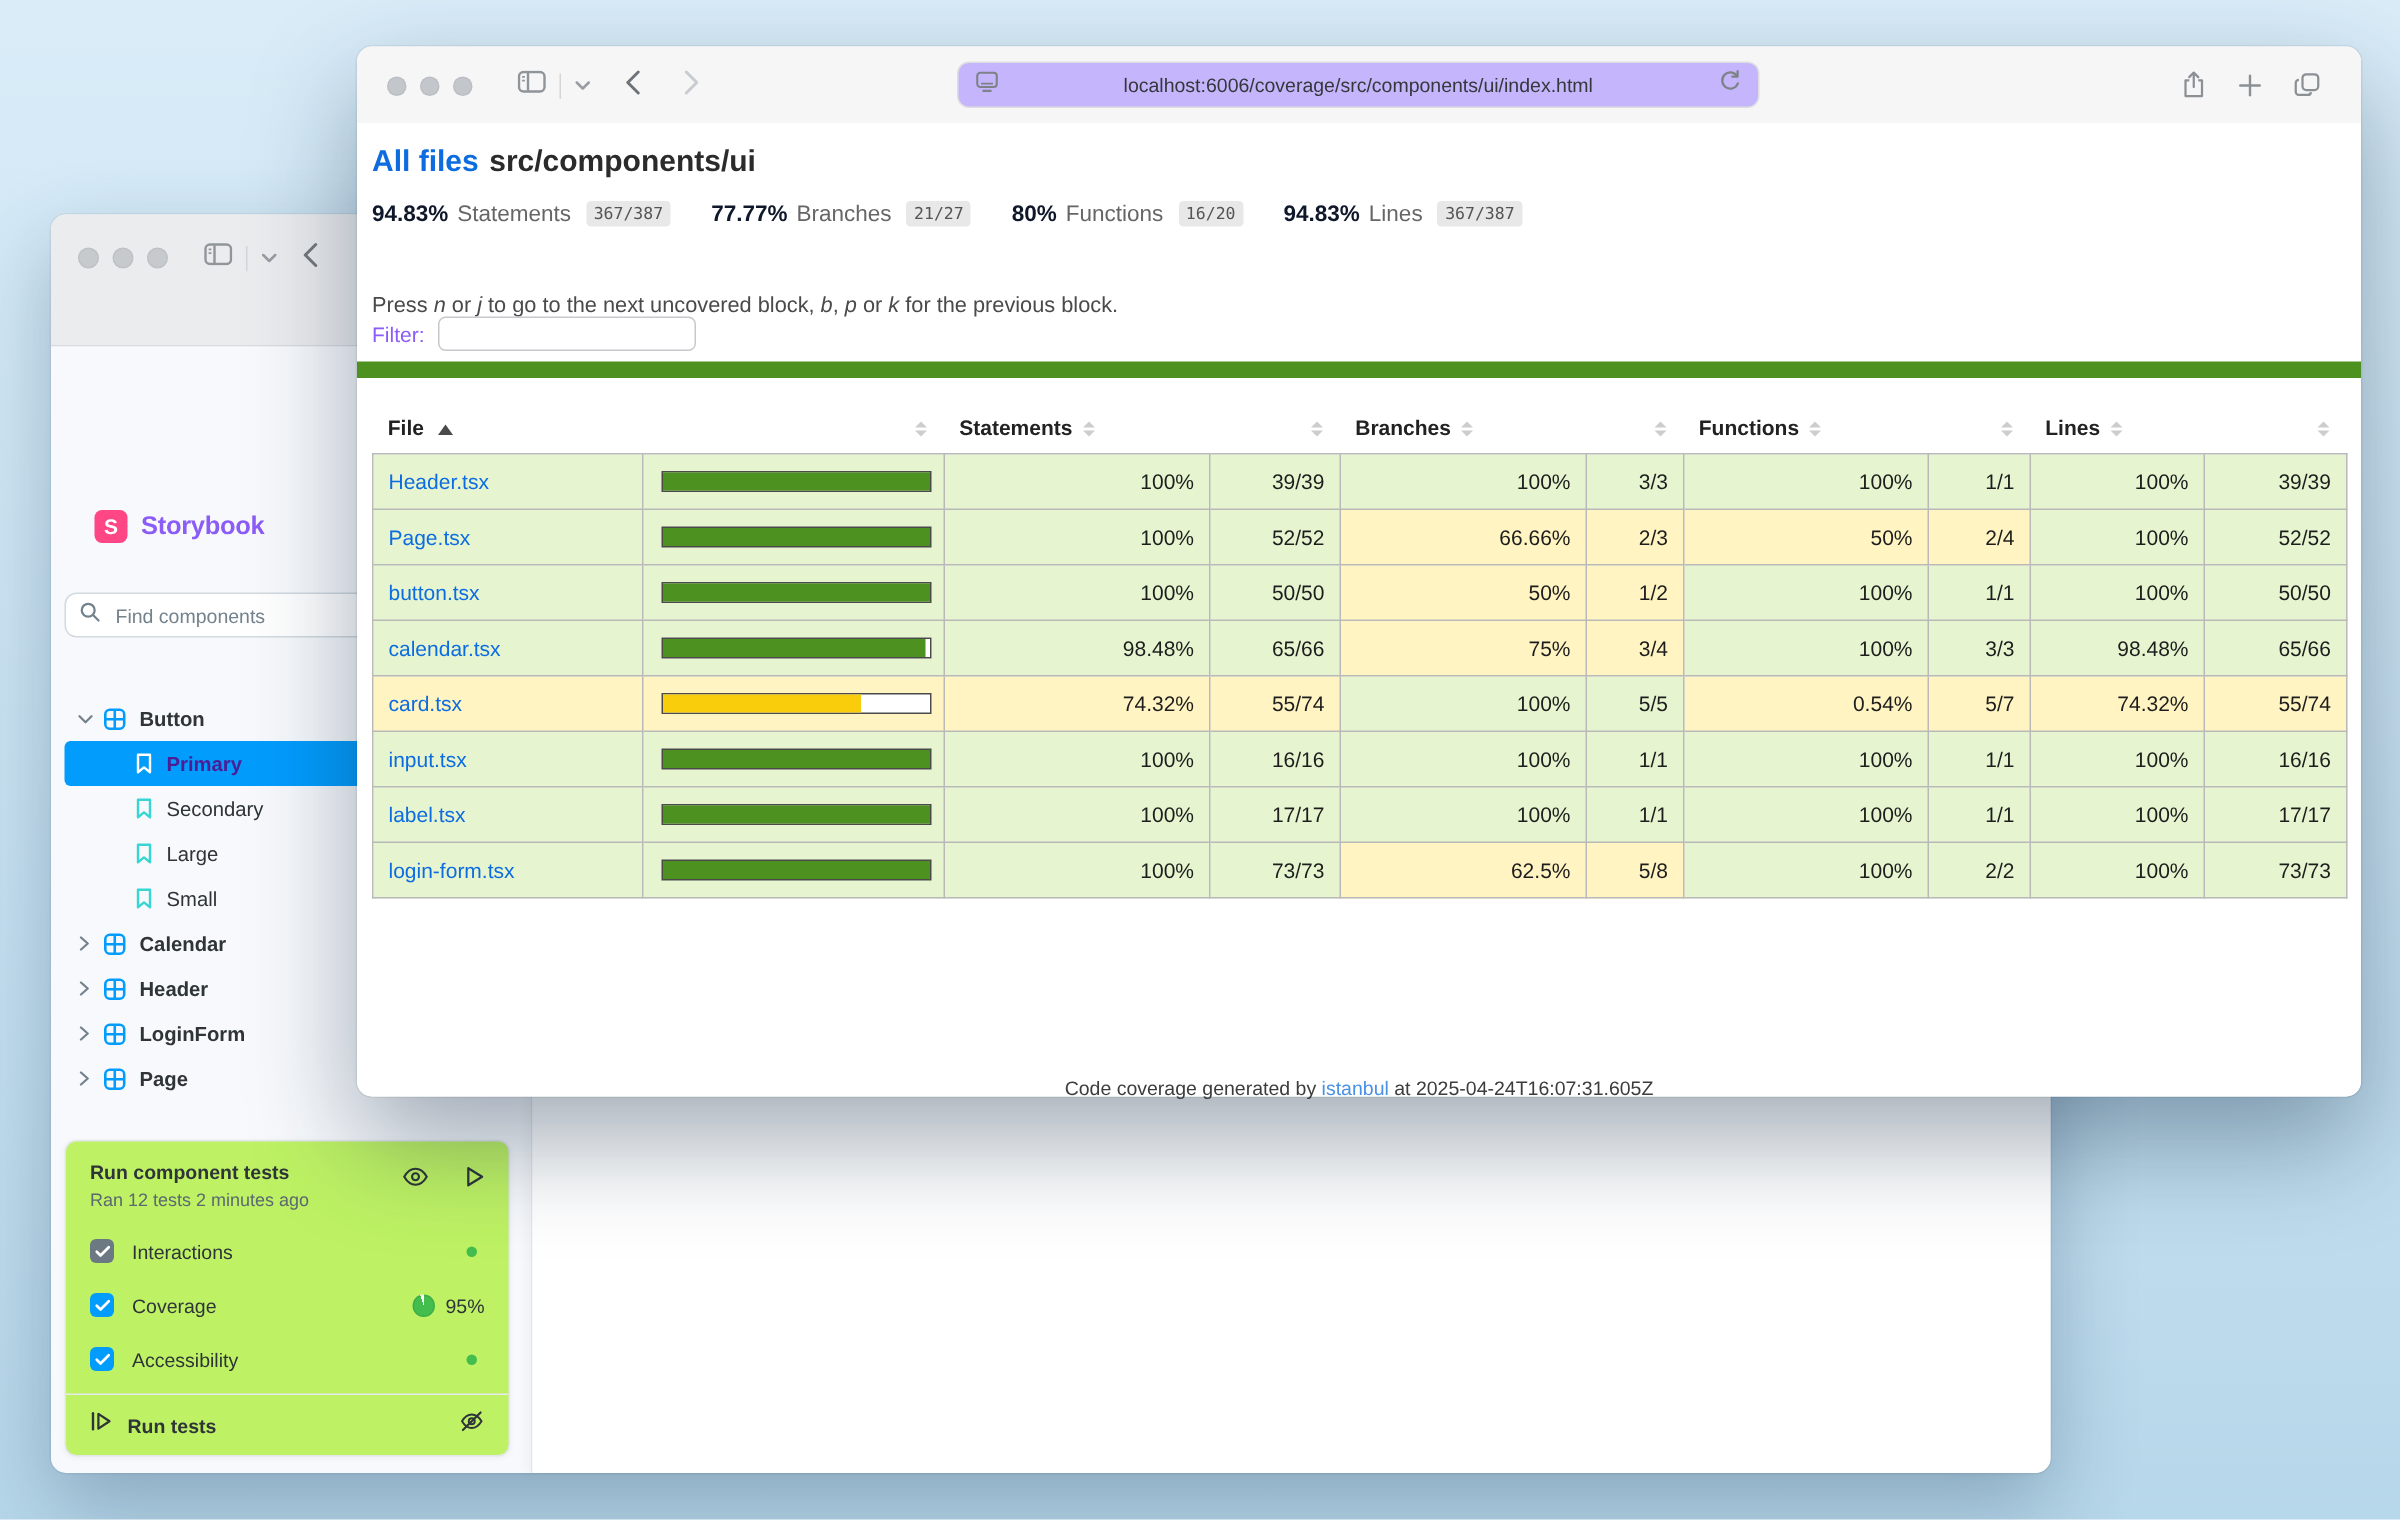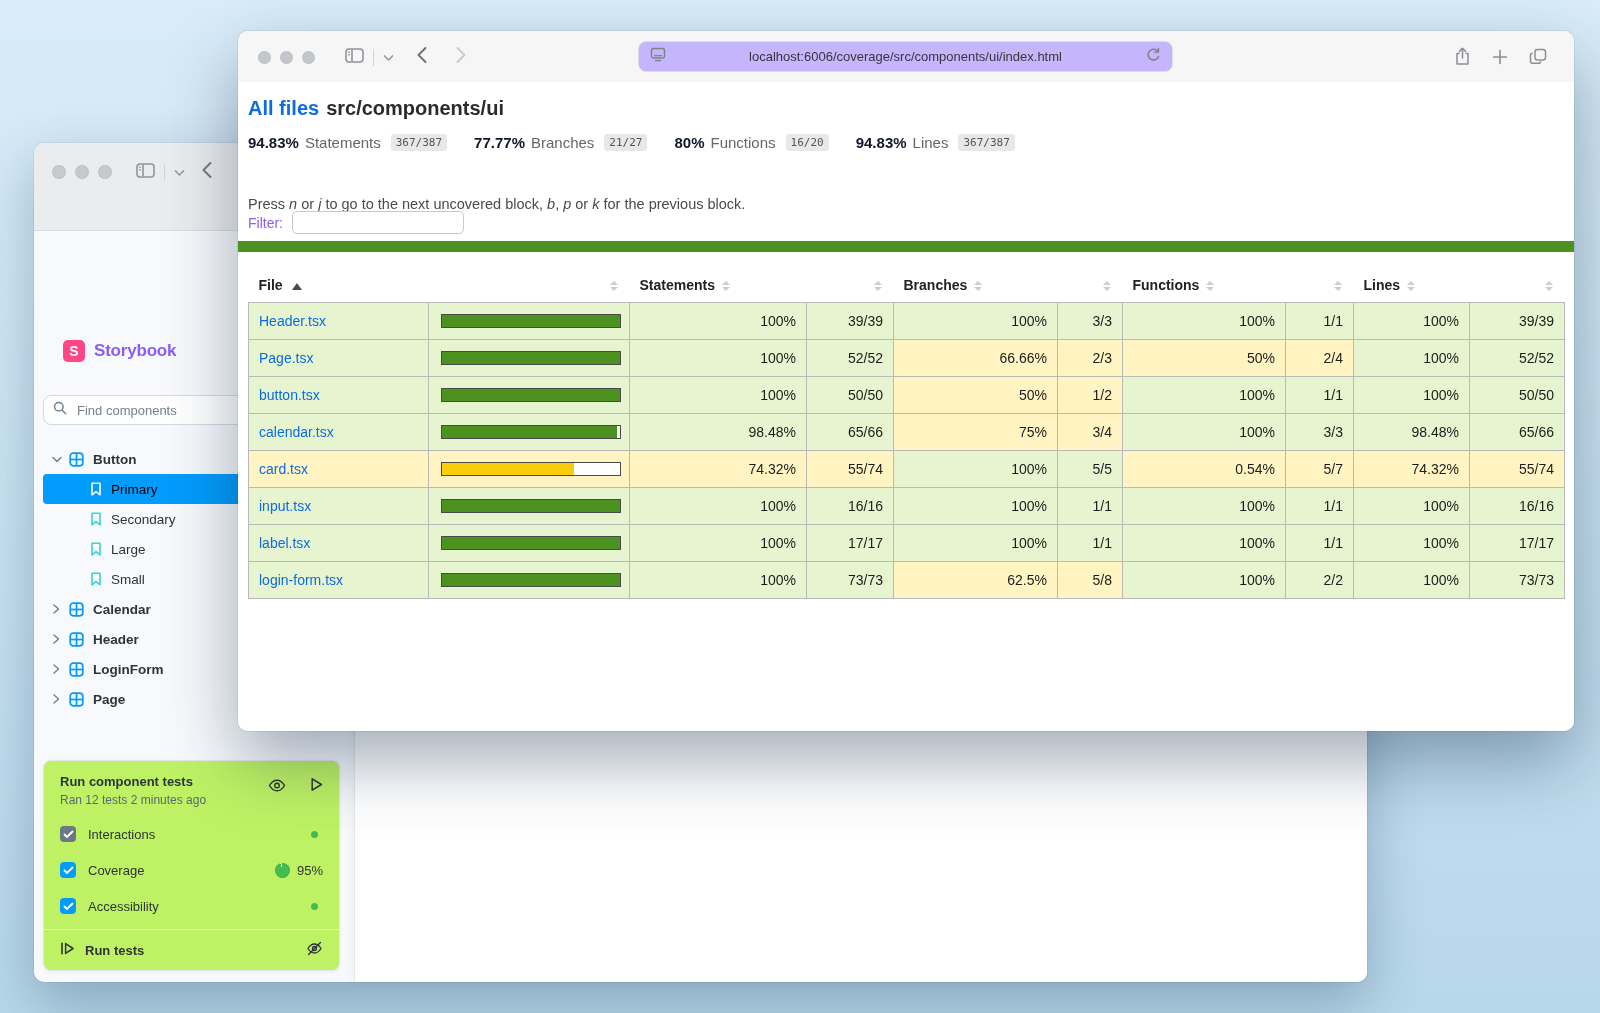--- a/index.html
+++ b/index.html
@@ -24,26 +24,26 @@
     border-radius:0 0 10px 0;border-left:1px solid #e3e6e9;box-shadow:-3px 0 8px rgba(0,0,0,.04);}
   .sb-sidebar{position:absolute;left:0;top:87px;bottom:0;width:320px;}
   .sb-brand{position:absolute;left:29px;top:110px;display:flex;align-items:center;gap:9px;}
   .sb-logo{width:22px;height:22px;border-radius:5px;background:var(--sb-pink,#FF4785);
     color:#fff;font-weight:800;font-size:14px;display:flex;align-items:center;justify-content:center;}
   .sb-brand-name{font-size:17px;font-weight:800;color:#8b5cf6;letter-spacing:-.2px;}
   .sb-search{position:absolute;left:9px;top:165px;width:297px;height:30px;box-sizing:border-box;
     background:#fff;border:1px solid #d2d9df;border-radius:8px;display:flex;align-items:center;padding:0 9px;}
   .sb-search input{border:none;outline:none;flex:1;font-size:13px;color:#2E3438;margin-left:8px;background:transparent;font-family:"Liberation Sans",sans-serif;}
   .sb-search input::placeholder{color:#73828C;}
-  #sb-tree{position:absolute;left:0;top:214px;right:0;}
+  #sb-tree{position:absolute;left:0;top:234px;right:0;}
   .tree-item{height:30px;display:flex;align-items:center;margin:0 14px 0 9px;border-radius:4px;
     font-size:13.5px;color:#2E3438;padding-left:9px;cursor:default;}
   .tree-item.component{font-weight:600;}
   .tree-item.story{padding-left:47px;font-weight:400;}
-  .tree-item.selected{background:var(--sb-blue,#029CFD);color:#000000;font-weight:400;}
+  .tree-item.selected{background:var(--sb-blue,#029CFD);color:#4c1d95;font-weight:700;}
   .t-chev{width:10px;display:flex;margin-right:7px;}
   .t-ico{display:flex;margin-right:9px;}
   .t-label{white-space:nowrap;}
 
   
   .test-panel{position:absolute;left:9px;top:617px;width:297px;height:211px;box-sizing:border-box;
     background:#bef264;border:1px solid #e2e7eb;border-radius:8px;box-shadow:0 1px 4px rgba(0,0,0,.05);}
   .tp-body{padding:13px 16px 0 16px;}
   .tp-head{display:flex;justify-content:space-between;align-items:flex-start;}
   .tp-title{font-size:13px;font-weight:700;color:#2E3438;}
@@ -613,14 +613,17 @@
             <td class="pct medium">62.5%</td>
             <td class="frac medium">5/8</td>
             <td class="pct high">100%</td>
             <td class="frac high">2/2</td>
             <td class="pct high">100%</td>
             <td class="frac high">73/73</td>
           </tr>
         </tbody>
     </table>
 
+    <div class="cov-footer">
+      <span>Code coverage generated by </span><a href="#">istanbul</a><span> at 2025-04-24T16:07:31.605Z</span>
+    </div>
   </div>
 </section>
 
 </body></html>

